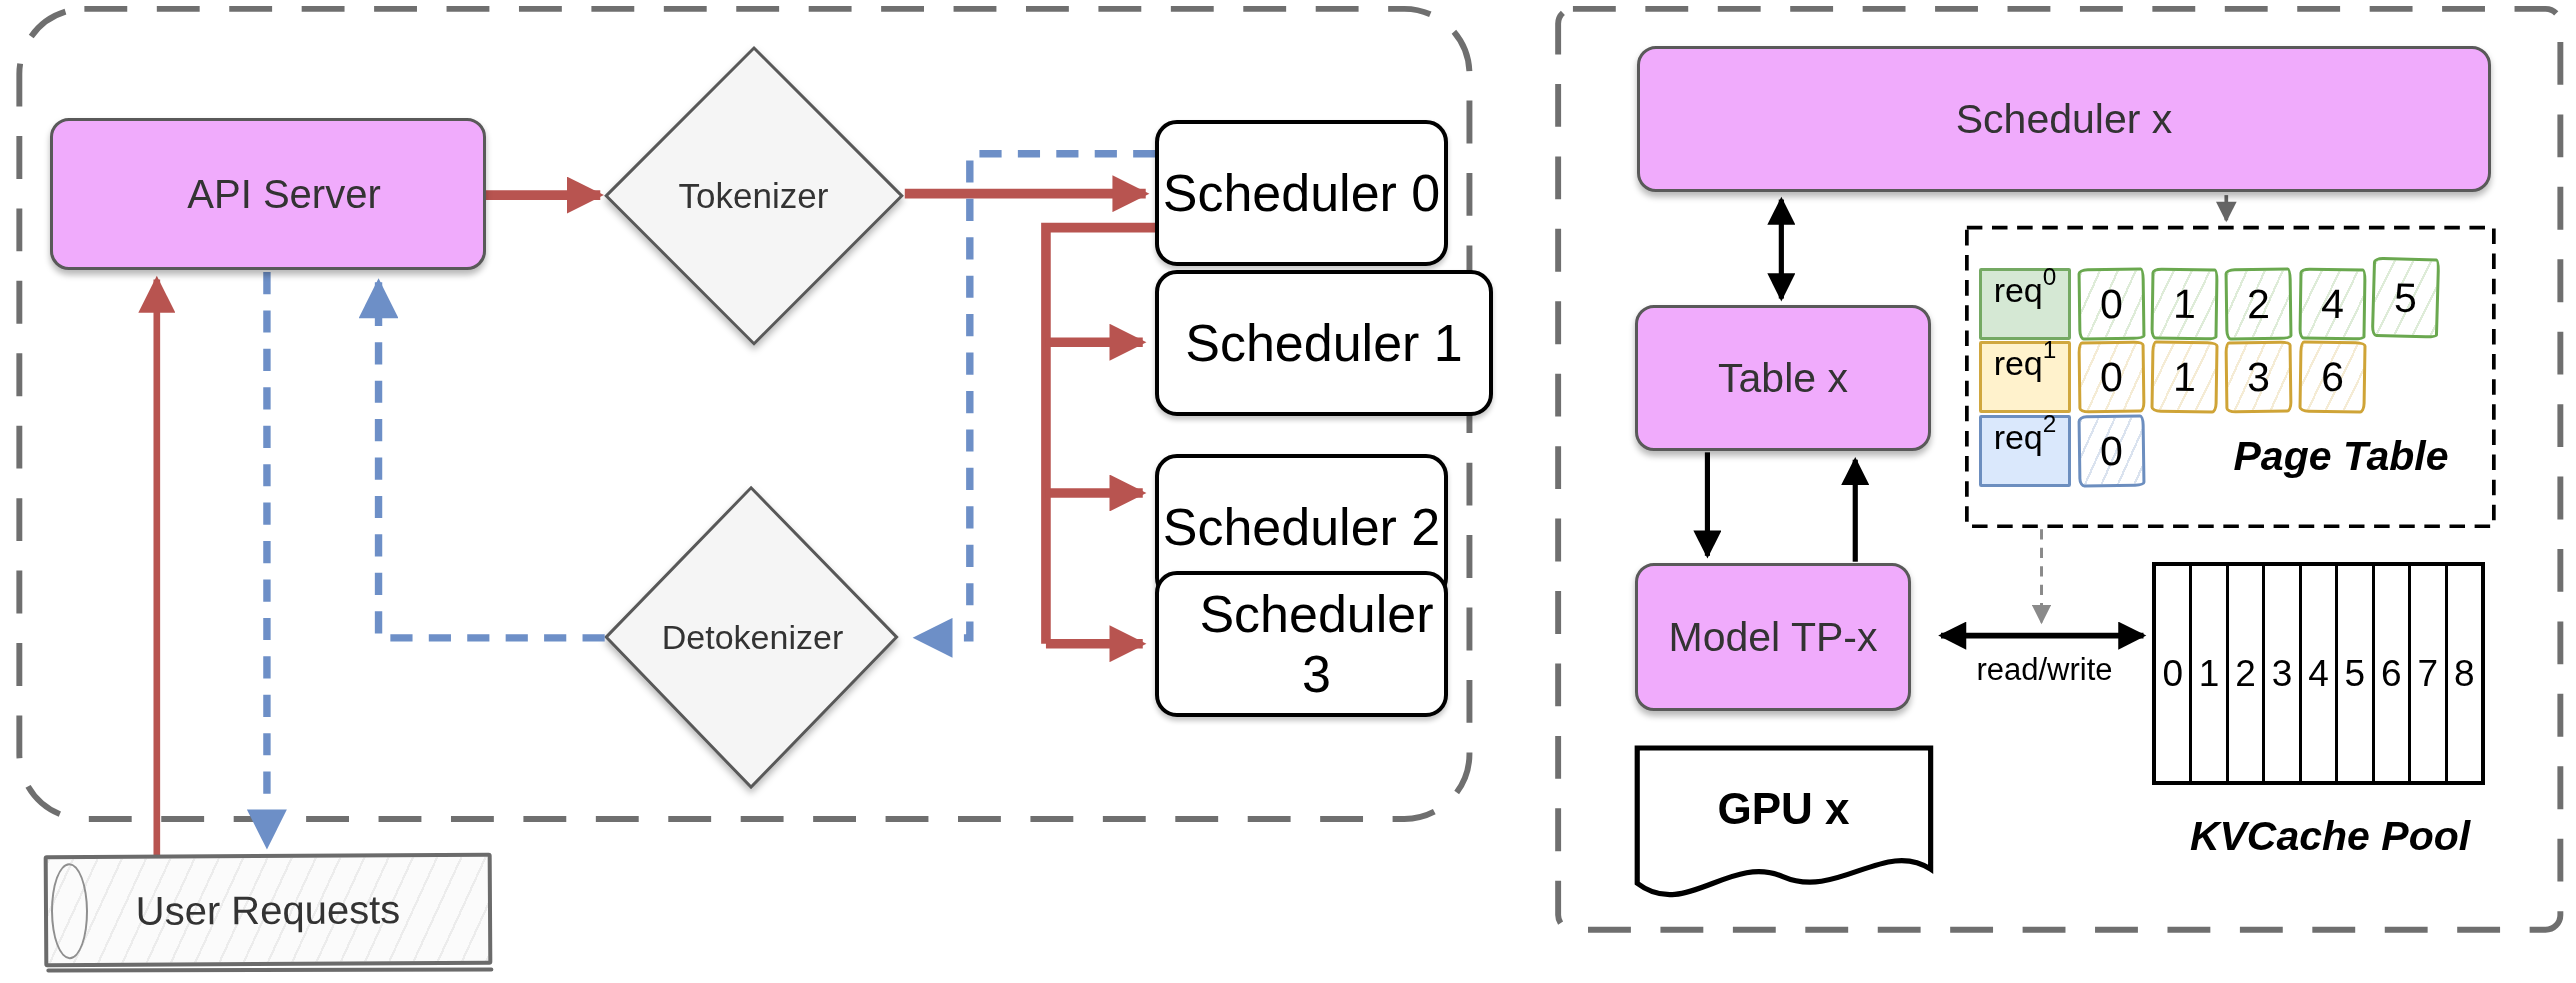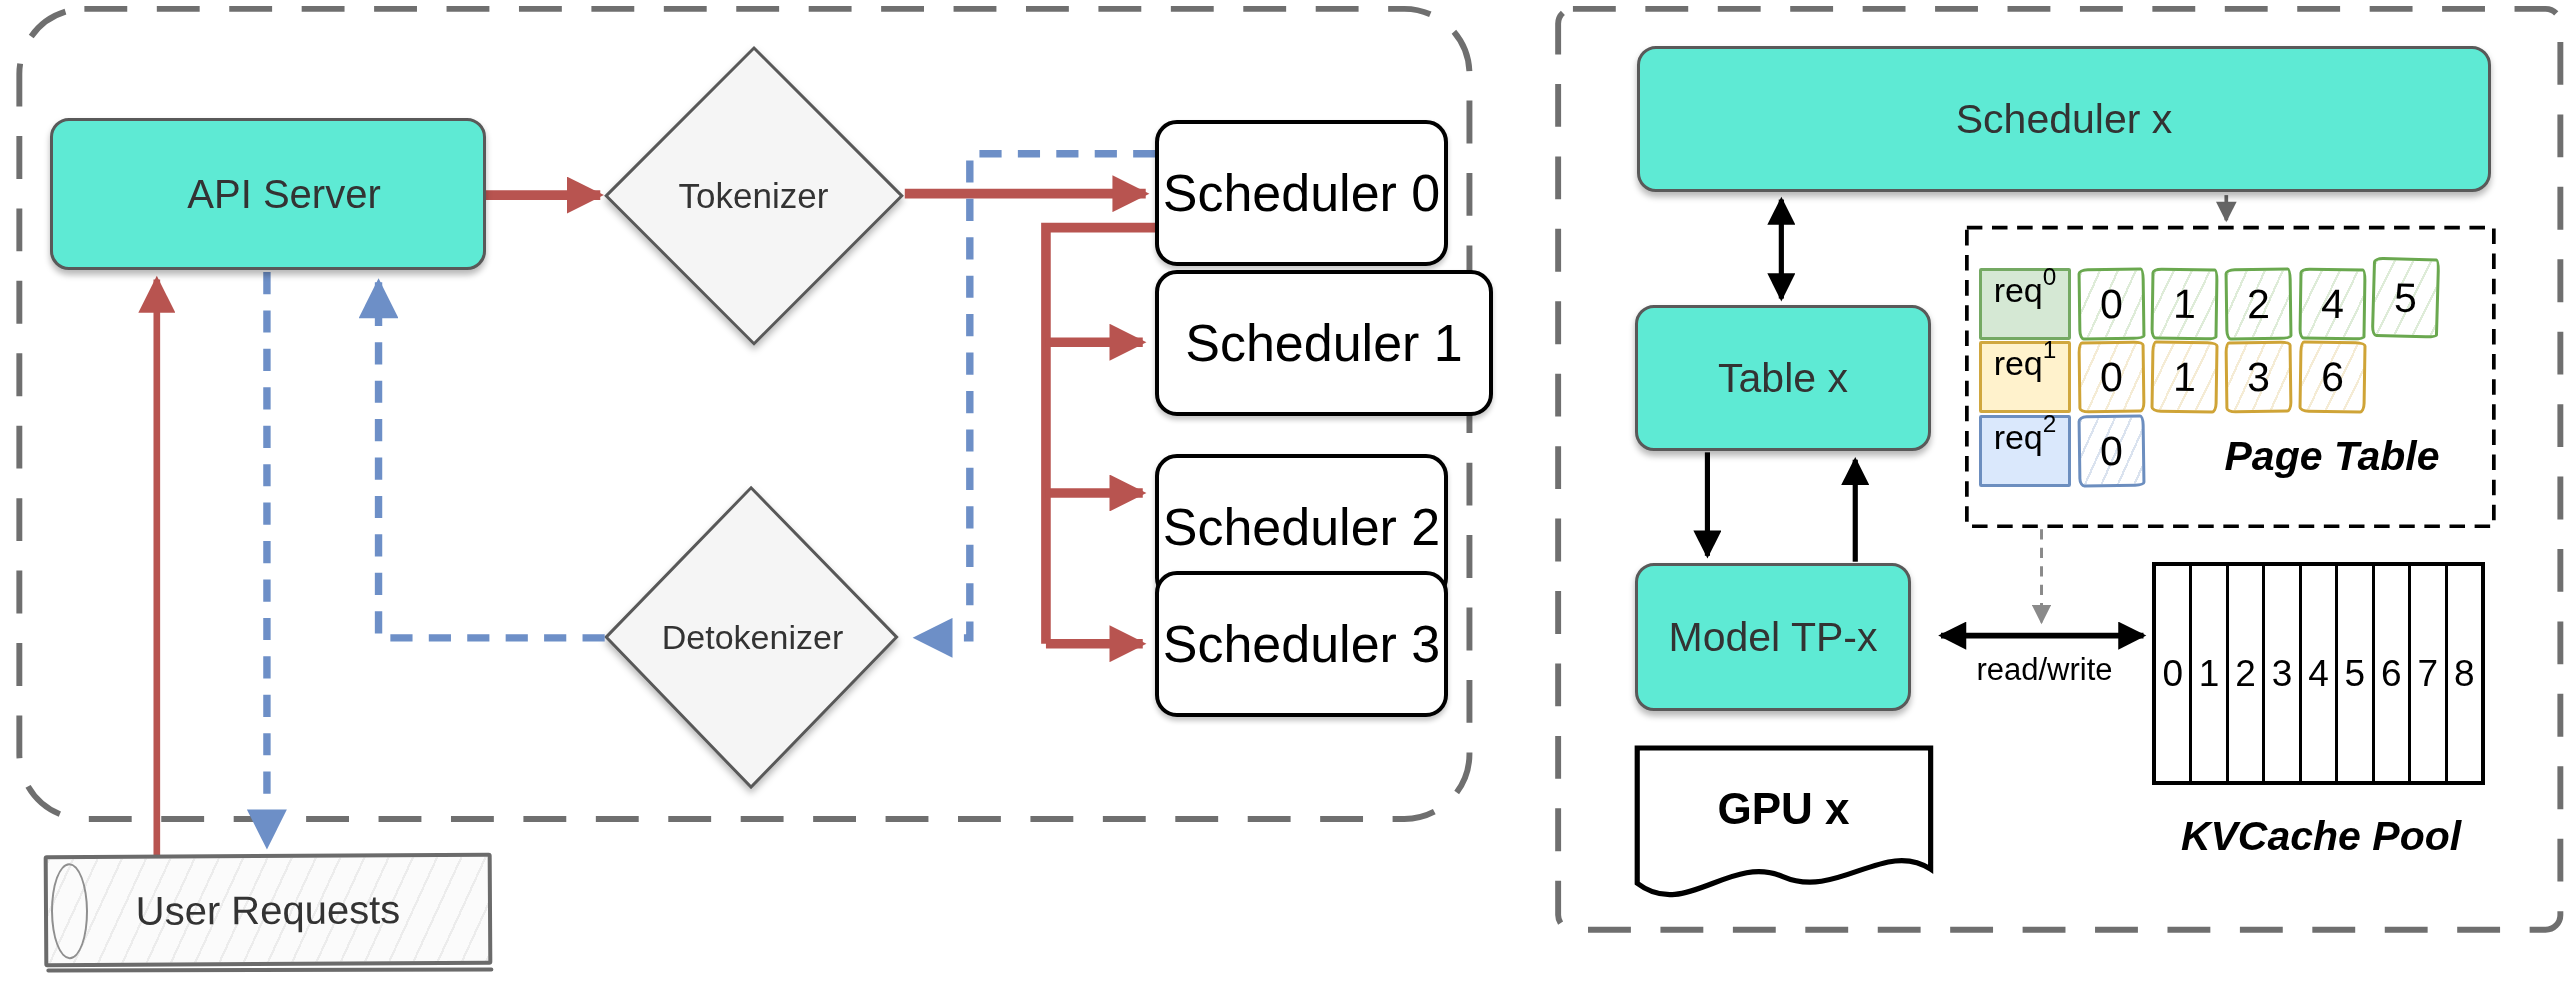--- a/index.html
+++ b/index.html
@@ -12,21 +12,21 @@
   }
   #stage svg.wires{position:absolute;left:0;top:0;width:2576px;height:983px;}
   .node{
     position:absolute;
     display:flex;align-items:center;justify-content:center;
     box-sizing:border-box;
     color:#333;
     text-align:center;
   }
   .graybox{
-    background:#5eead4;
+    background:#f0abfc;
     border:3px solid #595959;
     border-radius:19px;
     box-shadow:0 4.4px 6.7px rgba(0,0,0,.28);
     font-size:40px;
   }
   .schedbox{
     background:#ffffff;
     border:4.4px solid #000000;
     border-radius:22px;
     color:#000;
@@ -73,21 +73,21 @@
     border:3.7px solid #cfa437;border-radius:4.4px 11px 5.2px 10.3px / 11px 4.4px 10.3px 5.2px;
     background:repeating-linear-gradient(115deg, rgba(208,167,63,.22) 0 2.2px, transparent 2.2px 16.3px),#fff;
   }
   .row-blue .pt-cell{
     border:3.7px solid #6c8ebf;border-radius:9px 4.4px 10.3px 6px / 6px 10.3px 4.4px 9px;
     background:repeating-linear-gradient(115deg, rgba(108,142,191,.25) 0 2.2px, transparent 2.2px 15px),#fff;
   }
   .pt-cell:nth-child(odd){transform:rotate(.9deg);}
   .pt-cell:nth-child(even){transform:rotate(-.8deg);}
   .row-green .pt-cell:nth-child(6){transform:translateY(-10.3px) rotate(1.6deg);height:80px;}
-  .italic-title{font-style:italic;font-weight:600;color:#000;}
+  .italic-title{font-style:italic;font-weight:600;color:#000;margin-left:9px;}
   
   .kvpool{
     position:absolute;display:flex;
     border:4.4px solid #000;box-sizing:border-box;background:#fff;
   }
   .kv-slot{
     flex:1 1 0;display:flex;align-items:center;justify-content:center;
     border-right:3.7px solid #000;font-size:37px;color:#000;box-sizing:border-box;
   }
   .kv-slot:last-child{border-right:none;}
@@ -164,21 +164,21 @@
 
   <div class="node schedbox" style="left:1155px;top:120px;width:293px;height:146px;">
     <span>Scheduler 0</span>
   </div>
   <div class="node schedbox" style="left:1155px;top:270px;width:338px;height:146px;">
     <span>Scheduler 1</span>
   </div>
   <div class="node schedbox" style="left:1155px;top:421px;width:293px;height:146px;margin-top:33px;">
     <span>Scheduler 2</span>
   </div>
-  <div class="node schedbox" style="left:1155px;top:571px;width:293px;height:146px;">
+  <div class="node schedbox" style="left:1155px;top:571px;width:293px;height:146px;padding-left:30px;">
     <span>Scheduler 3</span>
   </div>
 
   <div class="node user-req" style="left:44px;top:854px;width:448px;height:112px;">
     <span>User Requests</span>
   </div>
 
   <div class="node graybox" style="left:1637px;top:46px;width:854px;height:146px;font-size:41px;">
     <span>Scheduler x</span>
   </div>

